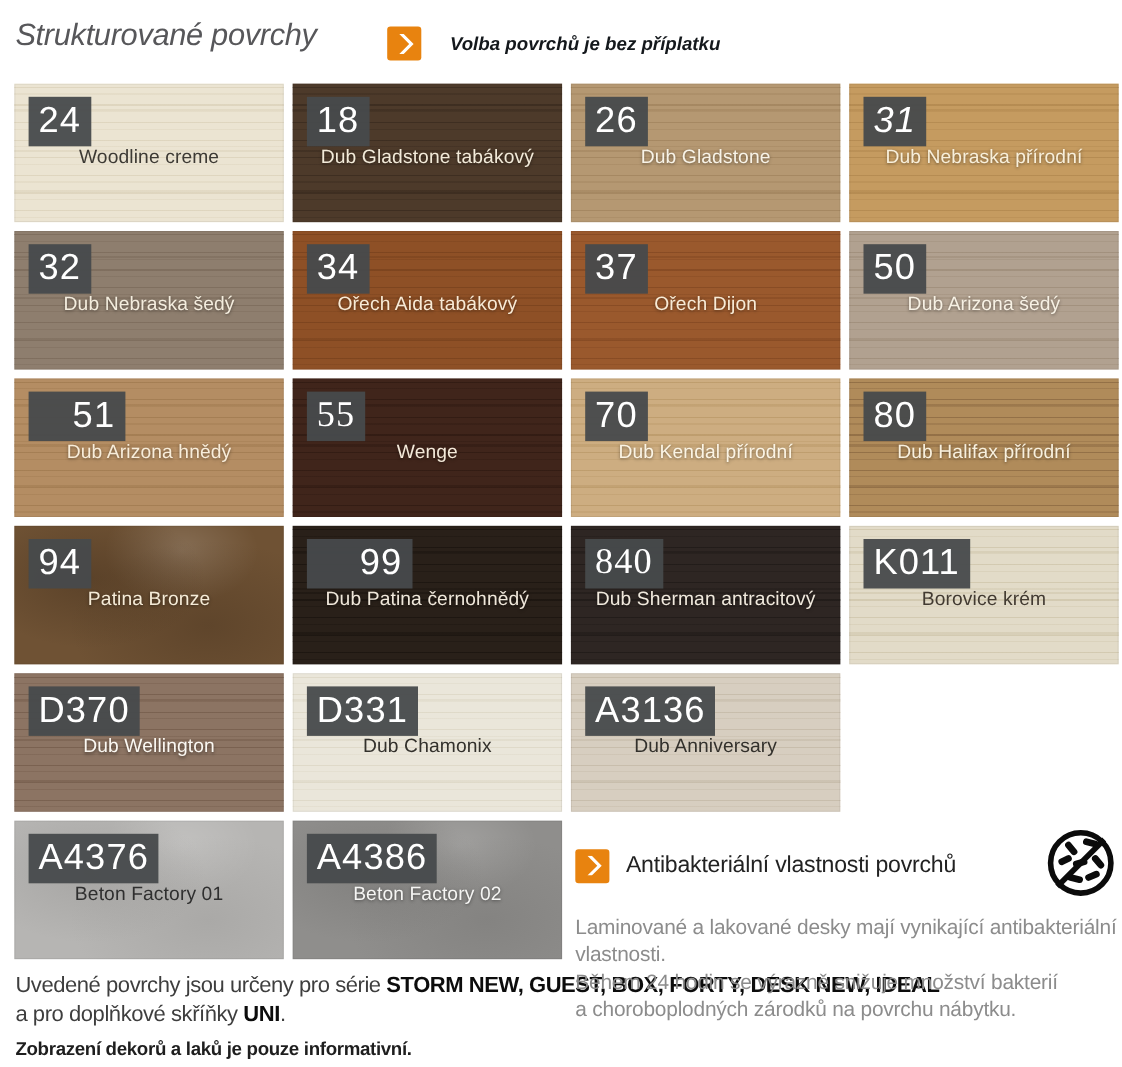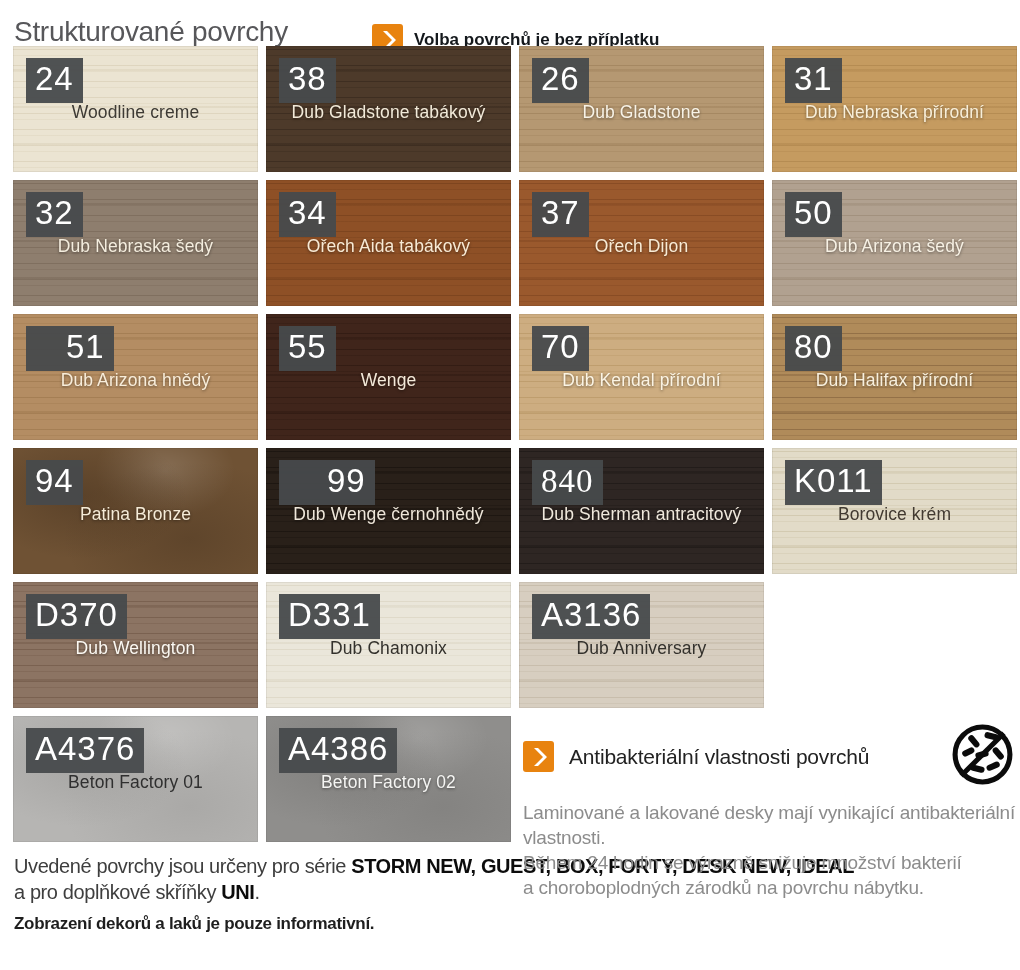--- a/index.html
+++ b/index.html
@@ -1,24 +1,24 @@
 <!DOCTYPE html>
 <html><head>
 <meta charset="utf-8">
 <style>
   * { margin:0; padding:0; box-sizing:border-box; }
   html,body { width:1020px; height:970px; background:#fff; overflow:hidden;
               font-family:"Liberation Sans", sans-serif; }
 
   
-  .header { position:relative; height:46px; }
+  .header { position:relative; height:76px;font-style:italic; }
   .page-title { position:absolute; left:14px; top:16px; font-size:28px;
                 font-weight:300; letter-spacing:-0.3px; color:#57575a; }
-  .no-surcharge { position:absolute; left:372px; top:24px; display:flex;
-                  align-items:center; gap:11px; }
+  .no-surcharge { position:absolute; left:352px; top:24px; display:flex;
+                  align-items:center; gap:26px; }
   .arrow-badge { display:inline-flex; align-items:center; justify-content:center;
                  width:31px; height:31px; border-radius:3px; flex:0 0 auto; }
   .arrow-badge svg { display:block; }
   .no-surcharge-label { font-size:17px; font-weight:bold; color:#14181c; }
 
   
   .grid { margin-left:13px; width:1004px; display:grid;
           grid-template-columns:repeat(4,245px); grid-auto-rows:126px;
           gap:8px; }
   .card { position:relative; box-shadow:inset 0 0 0 1px rgba(0,0,0,.06); }
@@ -60,29 +60,29 @@
   </div>
 </div>
 
 <div class="grid">
 
   <div class="card" style="background: repeating-linear-gradient(rgba(0, 0, 0, 0) 0px, rgba(0, 0, 0, 0) 3px, rgba(210, 199, 172, 0.5) 3px, rgba(210, 199, 172, 0.5) 4px, rgba(0, 0, 0, 0) 4px, rgba(0, 0, 0, 0) 9px, rgba(210, 199, 172, 0.26) 9px, rgba(210, 199, 172, 0.26) 10px, rgba(0, 0, 0, 0) 10px, rgba(0, 0, 0, 0) 16px), repeating-linear-gradient(rgba(0, 0, 0, 0) 0px, rgba(0, 0, 0, 0) 23px, rgba(210, 199, 172, 0.35) 23px, rgba(210, 199, 172, 0.35) 25px, rgba(0, 0, 0, 0) 25px, rgba(0, 0, 0, 0) 37px), linear-gradient(0deg, rgb(235, 228, 210), rgb(235, 228, 210));">
       <span class="badge" style="background: rgba(71, 74, 76, 0.95);">24</span>
       <div class="sname" style="color: rgb(61, 58, 52);">Woodline creme</div>
     </div>
     <div class="card" style="background: repeating-linear-gradient(rgba(0, 0, 0, 0) 0px, rgba(0, 0, 0, 0) 3px, rgba(47, 34, 24, 0.5) 3px, rgba(47, 34, 24, 0.5) 4px, rgba(0, 0, 0, 0) 4px, rgba(0, 0, 0, 0) 9px, rgba(47, 34, 24, 0.26) 9px, rgba(47, 34, 24, 0.26) 10px, rgba(0, 0, 0, 0) 10px, rgba(0, 0, 0, 0) 16px), repeating-linear-gradient(rgba(0, 0, 0, 0) 0px, rgba(0, 0, 0, 0) 23px, rgba(47, 34, 24, 0.35) 23px, rgba(47, 34, 24, 0.35) 25px, rgba(0, 0, 0, 0) 25px, rgba(0, 0, 0, 0) 37px), linear-gradient(0deg, rgb(77, 58, 42), rgb(77, 58, 42));">
-      <span class="badge" style="background: rgba(71, 74, 76, 0.95);">38</span>
+      <span class="badge" style="background: rgba(71, 74, 76, 0.95);">18</span>
       <div class="sname lt" style="color: rgb(242, 234, 217); text-align: center;">Dub Gladstone tabákový</div>
     </div>
     <div class="card" style="background: repeating-linear-gradient(rgba(0, 0, 0, 0) 0px, rgba(0, 0, 0, 0) 3px, rgba(150, 120, 82, 0.5) 3px, rgba(150, 120, 82, 0.5) 4px, rgba(0, 0, 0, 0) 4px, rgba(0, 0, 0, 0) 9px, rgba(150, 120, 82, 0.26) 9px, rgba(150, 120, 82, 0.26) 10px, rgba(0, 0, 0, 0) 10px, rgba(0, 0, 0, 0) 16px), repeating-linear-gradient(rgba(0, 0, 0, 0) 0px, rgba(0, 0, 0, 0) 23px, rgba(150, 120, 82, 0.35) 23px, rgba(150, 120, 82, 0.35) 25px, rgba(0, 0, 0, 0) 25px, rgba(0, 0, 0, 0) 37px), linear-gradient(0deg, rgb(181, 152, 114), rgb(181, 152, 114));">
       <span class="badge" style="background: rgba(71, 74, 76, 0.95);">26</span>
       <div class="sname lt" style="color: rgb(248, 243, 231);">Dub Gladstone</div>
     </div>
     <div class="card" style="background: repeating-linear-gradient(rgba(0, 0, 0, 0) 0px, rgba(0, 0, 0, 0) 3px, rgba(166, 125, 69, 0.5) 3px, rgba(166, 125, 69, 0.5) 4px, rgba(0, 0, 0, 0) 4px, rgba(0, 0, 0, 0) 9px, rgba(166, 125, 69, 0.26) 9px, rgba(166, 125, 69, 0.26) 10px, rgba(0, 0, 0, 0) 10px, rgba(0, 0, 0, 0) 16px), repeating-linear-gradient(rgba(0, 0, 0, 0) 0px, rgba(0, 0, 0, 0) 23px, rgba(166, 125, 69, 0.35) 23px, rgba(166, 125, 69, 0.35) 25px, rgba(0, 0, 0, 0) 25px, rgba(0, 0, 0, 0) 37px), linear-gradient(0deg, rgb(197, 155, 96), rgb(197, 155, 96));">
-      <span class="badge" style="background: rgba(71, 74, 76, 0.95);">31</span>
+      <span class="badge" style="background: rgba(71, 74, 76, 0.95); font-style: italic;">31</span>
       <div class="sname lt" style="color: rgb(248, 239, 218);">Dub Nebraska přírodní</div>
     </div>
     <div class="card" style="background: repeating-linear-gradient(rgba(0, 0, 0, 0) 0px, rgba(0, 0, 0, 0) 3px, rgba(113, 96, 80, 0.5) 3px, rgba(113, 96, 80, 0.5) 4px, rgba(0, 0, 0, 0) 4px, rgba(0, 0, 0, 0) 9px, rgba(113, 96, 80, 0.26) 9px, rgba(113, 96, 80, 0.26) 10px, rgba(0, 0, 0, 0) 10px, rgba(0, 0, 0, 0) 16px), repeating-linear-gradient(rgba(0, 0, 0, 0) 0px, rgba(0, 0, 0, 0) 23px, rgba(113, 96, 80, 0.35) 23px, rgba(113, 96, 80, 0.35) 25px, rgba(0, 0, 0, 0) 25px, rgba(0, 0, 0, 0) 37px), linear-gradient(0deg, rgb(142, 126, 110), rgb(142, 126, 110));">
       <span class="badge" style="background: rgba(71, 74, 76, 0.95);">32</span>
       <div class="sname lt" style="color: rgb(244, 237, 222);">Dub Nebraska šedý</div>
     </div>
     <div class="card" style="background: repeating-linear-gradient(rgba(0, 0, 0, 0) 0px, rgba(0, 0, 0, 0) 3px, rgba(109, 58, 24, 0.5) 3px, rgba(109, 58, 24, 0.5) 4px, rgba(0, 0, 0, 0) 4px, rgba(0, 0, 0, 0) 9px, rgba(109, 58, 24, 0.26) 9px, rgba(109, 58, 24, 0.26) 10px, rgba(0, 0, 0, 0) 10px, rgba(0, 0, 0, 0) 16px), repeating-linear-gradient(rgba(0, 0, 0, 0) 0px, rgba(0, 0, 0, 0) 23px, rgba(109, 58, 24, 0.35) 23px, rgba(109, 58, 24, 0.35) 25px, rgba(0, 0, 0, 0) 25px, rgba(0, 0, 0, 0) 37px), linear-gradient(0deg, rgb(142, 80, 38), rgb(142, 80, 38));">
       <span class="badge" style="background: rgba(71, 74, 76, 0.95);">34</span>
       <div class="sname lt" style="color: rgb(248, 234, 213);">Ořech Aida tabákový</div>
     </div>
@@ -92,38 +92,38 @@
     </div>
     <div class="card" style="background: repeating-linear-gradient(rgba(0, 0, 0, 0) 0px, rgba(0, 0, 0, 0) 3px, rgba(147, 129, 108, 0.5) 3px, rgba(147, 129, 108, 0.5) 4px, rgba(0, 0, 0, 0) 4px, rgba(0, 0, 0, 0) 9px, rgba(147, 129, 108, 0.26) 9px, rgba(147, 129, 108, 0.26) 10px, rgba(0, 0, 0, 0) 10px, rgba(0, 0, 0, 0) 16px), repeating-linear-gradient(rgba(0, 0, 0, 0) 0px, rgba(0, 0, 0, 0) 23px, rgba(147, 129, 108, 0.35) 23px, rgba(147, 129, 108, 0.35) 25px, rgba(0, 0, 0, 0) 25px, rgba(0, 0, 0, 0) 37px), linear-gradient(0deg, rgb(177, 161, 144), rgb(177, 161, 144));">
       <span class="badge" style="background: rgba(71, 74, 76, 0.95);">50</span>
       <div class="sname lt" style="color: rgb(247, 241, 228);">Dub Arizona šedý</div>
     </div>
     <div class="card" style="background: repeating-linear-gradient(rgba(0, 0, 0, 0) 0px, rgba(0, 0, 0, 0) 3px, rgba(149, 112, 69, 0.5) 3px, rgba(149, 112, 69, 0.5) 4px, rgba(0, 0, 0, 0) 4px, rgba(0, 0, 0, 0) 9px, rgba(149, 112, 69, 0.26) 9px, rgba(149, 112, 69, 0.26) 10px, rgba(0, 0, 0, 0) 10px, rgba(0, 0, 0, 0) 16px), repeating-linear-gradient(rgba(0, 0, 0, 0) 0px, rgba(0, 0, 0, 0) 23px, rgba(149, 112, 69, 0.35) 23px, rgba(149, 112, 69, 0.35) 25px, rgba(0, 0, 0, 0) 25px, rgba(0, 0, 0, 0) 37px), linear-gradient(0deg, rgb(180, 141, 99), rgb(180, 141, 99));">
       <span class="badge" style="background: rgba(71, 74, 76, 0.95); padding-left: 40px;">51</span>
       <div class="sname lt" style="color: rgb(248, 237, 218);">Dub Arizona hnědý</div>
     </div>
     <div class="card" style="background: repeating-linear-gradient(rgba(0, 0, 0, 0) 0px, rgba(0, 0, 0, 0) 3px, rgba(39, 20, 13, 0.5) 3px, rgba(39, 20, 13, 0.5) 4px, rgba(0, 0, 0, 0) 4px, rgba(0, 0, 0, 0) 9px, rgba(39, 20, 13, 0.26) 9px, rgba(39, 20, 13, 0.26) 10px, rgba(0, 0, 0, 0) 10px, rgba(0, 0, 0, 0) 16px), repeating-linear-gradient(rgba(0, 0, 0, 0) 0px, rgba(0, 0, 0, 0) 23px, rgba(39, 20, 13, 0.35) 23px, rgba(39, 20, 13, 0.35) 25px, rgba(0, 0, 0, 0) 25px, rgba(0, 0, 0, 0) 37px), linear-gradient(0deg, rgb(64, 37, 27), rgb(64, 37, 27));">
-      <span class="badge" style="background: rgba(71, 74, 76, 0.95);">55</span>
+      <span class="badge" style="background: rgba(71, 74, 76, 0.95); font-family: Liberation Serif, serif;">55</span>
       <div class="sname lt" style="color: rgb(244, 233, 217);">Wenge</div>
     </div>
     <div class="card" style="background: repeating-linear-gradient(rgba(0, 0, 0, 0) 0px, rgba(0, 0, 0, 0) 3px, rgba(176, 142, 91, 0.5) 3px, rgba(176, 142, 91, 0.5) 4px, rgba(0, 0, 0, 0) 4px, rgba(0, 0, 0, 0) 9px, rgba(176, 142, 91, 0.26) 9px, rgba(176, 142, 91, 0.26) 10px, rgba(0, 0, 0, 0) 10px, rgba(0, 0, 0, 0) 16px), repeating-linear-gradient(rgba(0, 0, 0, 0) 0px, rgba(0, 0, 0, 0) 23px, rgba(176, 142, 91, 0.35) 23px, rgba(176, 142, 91, 0.35) 25px, rgba(0, 0, 0, 0) 25px, rgba(0, 0, 0, 0) 37px), linear-gradient(0deg, rgb(205, 173, 129), rgb(205, 173, 129));">
       <span class="badge" style="background: rgba(71, 74, 76, 0.95);">70</span>
       <div class="sname lt" style="color: rgb(251, 244, 228);">Dub Kendal přírodní</div>
     </div>
     <div class="card" style="background: repeating-linear-gradient(rgba(0, 0, 0, 0) 0px, rgba(0, 0, 0, 0) 3px, rgba(119, 86, 52, 0.5) 3px, rgba(119, 86, 52, 0.5) 4px, rgba(0, 0, 0, 0) 4px, rgba(0, 0, 0, 0) 9px, rgba(119, 86, 52, 0.26) 9px, rgba(119, 86, 52, 0.26) 10px, rgba(0, 0, 0, 0) 10px, rgba(0, 0, 0, 0) 16px), repeating-linear-gradient(rgba(0, 0, 0, 0) 0px, rgba(0, 0, 0, 0) 23px, rgba(119, 86, 52, 0.35) 23px, rgba(119, 86, 52, 0.35) 25px, rgba(0, 0, 0, 0) 25px, rgba(0, 0, 0, 0) 37px), linear-gradient(0deg, rgb(176, 139, 90), rgb(176, 139, 90));">
       <span class="badge" style="background: rgba(71, 74, 76, 0.95);">80</span>
       <div class="sname lt" style="color: rgb(248, 240, 222);">Dub Halifax přírodní</div>
     </div>
     <div class="card" style="background: radial-gradient(150px 90px at 28% 38%, rgba(71, 50, 30, 0.5) 0%, rgba(0, 0, 0, 0) 70%), radial-gradient(180px 110px at 72% 72%, rgba(71, 50, 30, 0.4) 0%, rgba(0, 0, 0, 0) 70%), radial-gradient(100px 70px at 62% 18%, rgba(255, 255, 255, 0.16) 0%, rgba(0, 0, 0, 0) 70%), linear-gradient(0deg, rgb(111, 82, 52), rgb(111, 82, 52));">
       <span class="badge" style="background: rgba(71, 74, 76, 0.95);">94</span>
       <div class="sname lt" style="color: rgb(245, 235, 215);">Patina Bronze</div>
     </div>
     <div class="card" style="background: repeating-linear-gradient(rgba(0, 0, 0, 0) 0px, rgba(0, 0, 0, 0) 3px, rgba(18, 13, 9, 0.5) 3px, rgba(18, 13, 9, 0.5) 4px, rgba(0, 0, 0, 0) 4px, rgba(0, 0, 0, 0) 9px, rgba(18, 13, 9, 0.26) 9px, rgba(18, 13, 9, 0.26) 10px, rgba(0, 0, 0, 0) 10px, rgba(0, 0, 0, 0) 16px), repeating-linear-gradient(rgba(0, 0, 0, 0) 0px, rgba(0, 0, 0, 0) 23px, rgba(18, 13, 9, 0.35) 23px, rgba(18, 13, 9, 0.35) 25px, rgba(0, 0, 0, 0) 25px, rgba(0, 0, 0, 0) 37px), linear-gradient(0deg, rgb(41, 32, 25), rgb(41, 32, 25));">
       <span class="badge" style="background: rgba(71, 74, 76, 0.95); padding-left: 48px;">99</span>
-      <div class="sname lt" style="color: rgb(239, 231, 218);">Dub Wenge černohnědý</div>
+      <div class="sname lt" style="color: rgb(239, 231, 218);">Dub Patina černohnědý</div>
     </div>
     <div class="card" style="background: repeating-linear-gradient(rgba(0, 0, 0, 0) 0px, rgba(0, 0, 0, 0) 3px, rgba(23, 19, 17, 0.5) 3px, rgba(23, 19, 17, 0.5) 4px, rgba(0, 0, 0, 0) 4px, rgba(0, 0, 0, 0) 9px, rgba(23, 19, 17, 0.26) 9px, rgba(23, 19, 17, 0.26) 10px, rgba(0, 0, 0, 0) 10px, rgba(0, 0, 0, 0) 16px), repeating-linear-gradient(rgba(0, 0, 0, 0) 0px, rgba(0, 0, 0, 0) 23px, rgba(23, 19, 17, 0.35) 23px, rgba(23, 19, 17, 0.35) 25px, rgba(0, 0, 0, 0) 25px, rgba(0, 0, 0, 0) 37px), linear-gradient(0deg, rgb(46, 38, 35), rgb(46, 38, 35));">
       <span class="badge" style="background: rgba(71, 74, 76, 0.95); font-family: Liberation Serif, serif;">840</span>
       <div class="sname lt" style="color: rgb(240, 233, 221);">Dub Sherman antracitový</div>
     </div>
     <div class="card" style="background: repeating-linear-gradient(rgba(0, 0, 0, 0) 0px, rgba(0, 0, 0, 0) 3px, rgba(196, 185, 154, 0.5) 3px, rgba(196, 185, 154, 0.5) 4px, rgba(0, 0, 0, 0) 4px, rgba(0, 0, 0, 0) 9px, rgba(196, 185, 154, 0.26) 9px, rgba(196, 185, 154, 0.26) 10px, rgba(0, 0, 0, 0) 10px, rgba(0, 0, 0, 0) 16px), repeating-linear-gradient(rgba(0, 0, 0, 0) 0px, rgba(0, 0, 0, 0) 23px, rgba(196, 185, 154, 0.35) 23px, rgba(196, 185, 154, 0.35) 25px, rgba(0, 0, 0, 0) 25px, rgba(0, 0, 0, 0) 37px), linear-gradient(0deg, rgb(226, 219, 200), rgb(226, 219, 200));">
       <span class="badge" style="background: rgba(71, 74, 76, 0.95);">K011</span>
       <div class="sname" style="color: rgb(66, 58, 49);">Borovice krém</div>
     </div>
     <div class="card" style="background: repeating-linear-gradient(rgba(0, 0, 0, 0) 0px, rgba(0, 0, 0, 0) 3px, rgba(104, 79, 62, 0.5) 3px, rgba(104, 79, 62, 0.5) 4px, rgba(0, 0, 0, 0) 4px, rgba(0, 0, 0, 0) 9px, rgba(104, 79, 62, 0.26) 9px, rgba(104, 79, 62, 0.26) 10px, rgba(0, 0, 0, 0) 10px, rgba(0, 0, 0, 0) 16px), repeating-linear-gradient(rgba(0, 0, 0, 0) 0px, rgba(0, 0, 0, 0) 23px, rgba(104, 79, 62, 0.35) 23px, rgba(104, 79, 62, 0.35) 25px, rgba(0, 0, 0, 0) 25px, rgba(0, 0, 0, 0) 37px), linear-gradient(0deg, rgb(140, 116, 99), rgb(140, 116, 99));">

